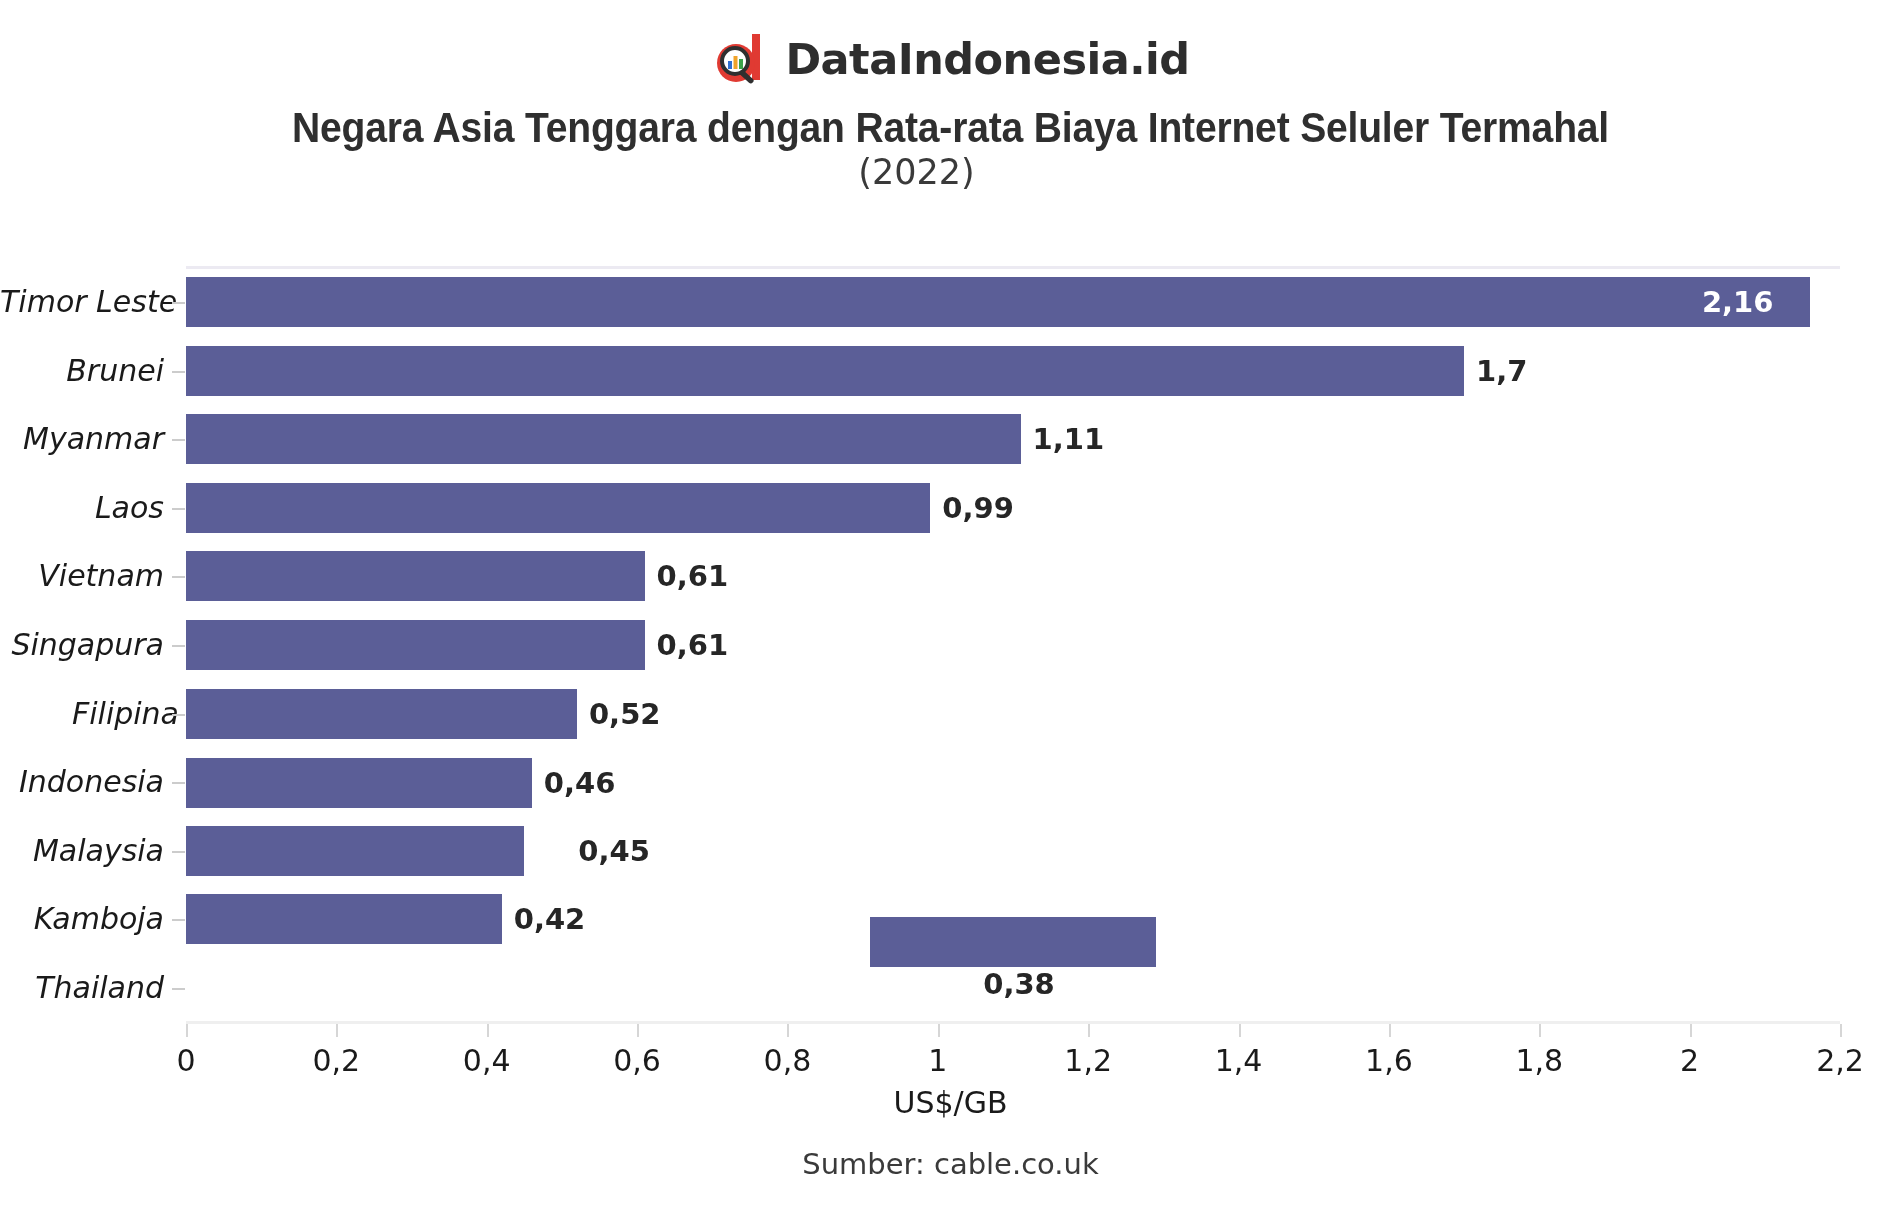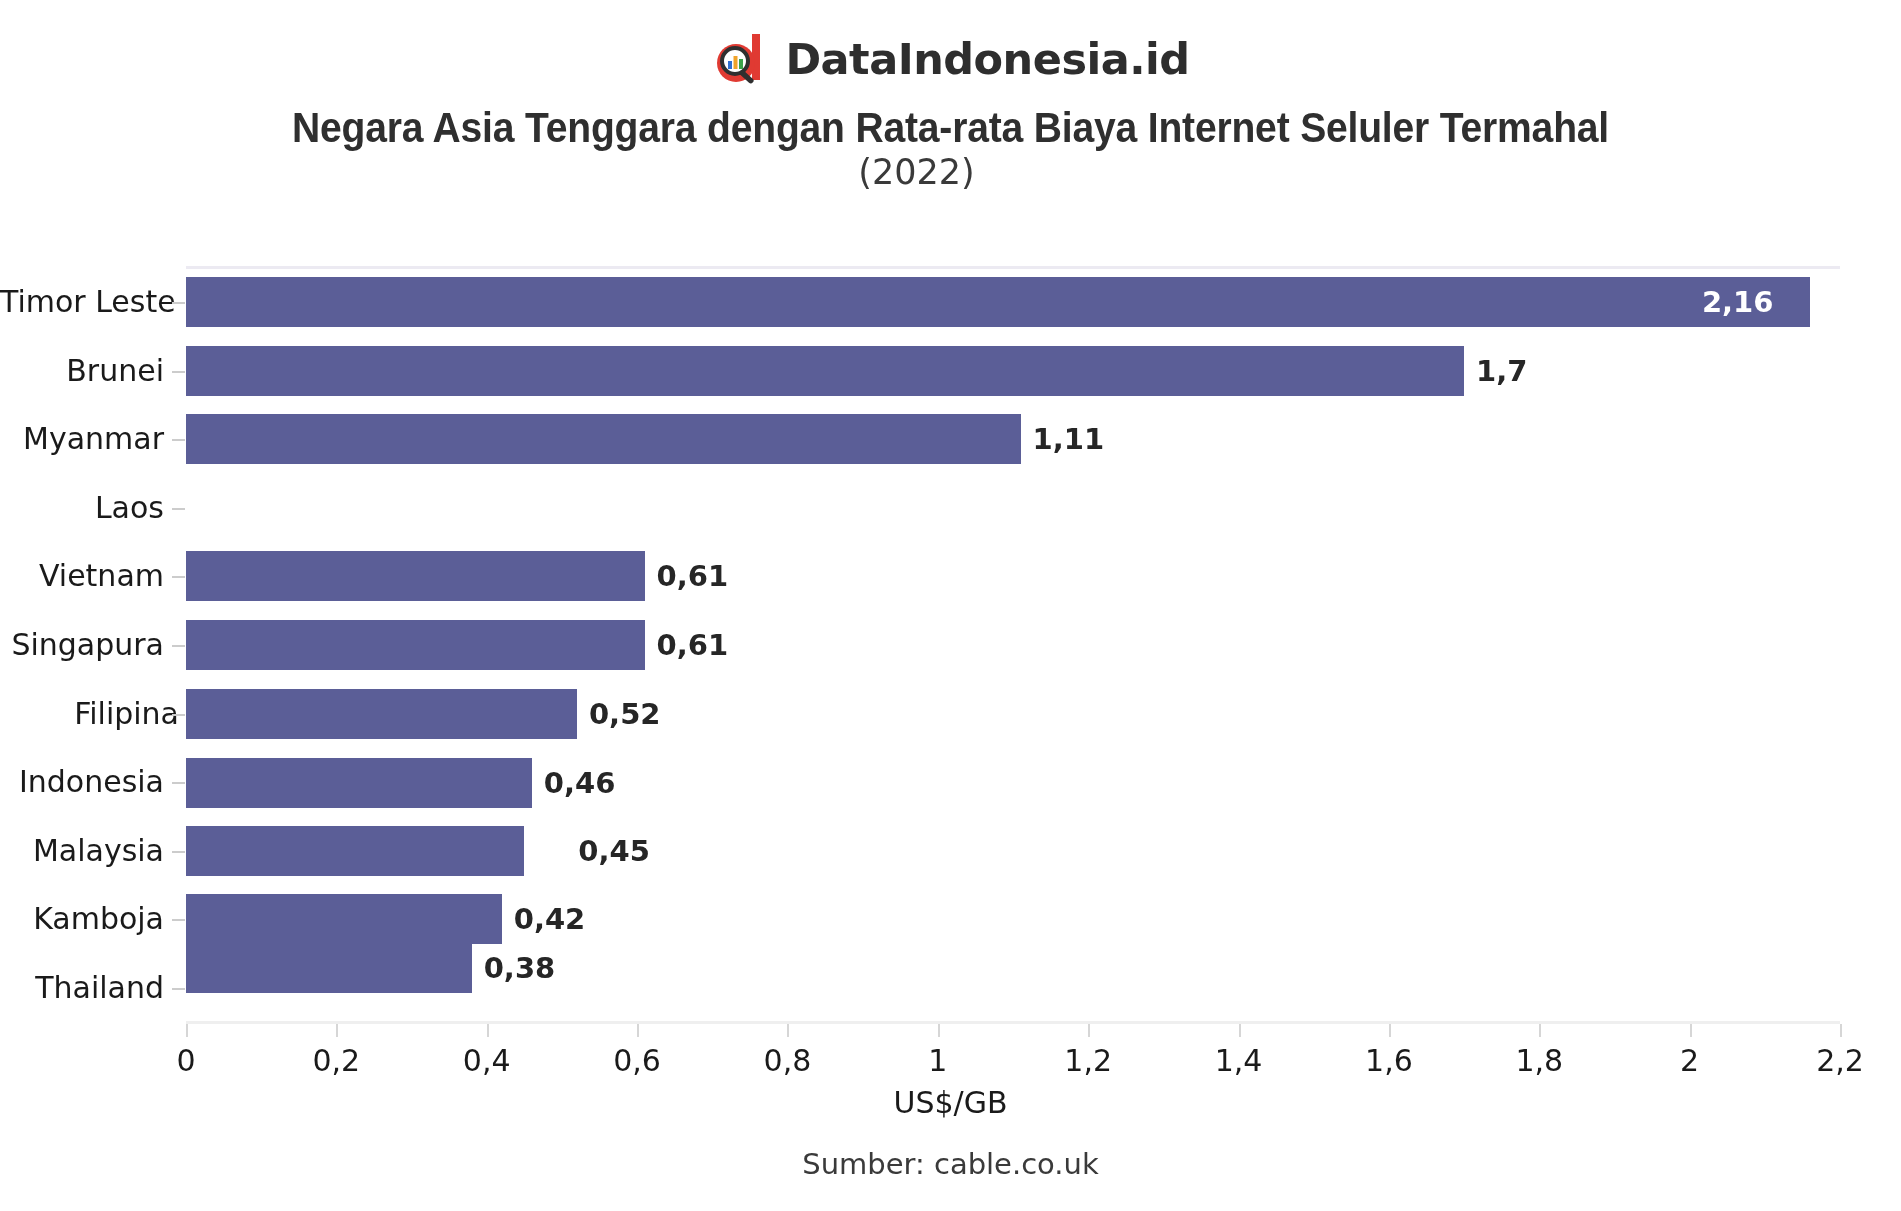--- a/index.html
+++ b/index.html
@@ -137,20 +137,21 @@
   }
   .ycat {
     position: absolute;
     left: 0;
     width: 164px;
     text-align: right;
     font-family: "DejaVu Sans", sans-serif;
     font-size: 30px;
     color: #1a1a1a;
     white-space: nowrap;
+    font-style: italic;
   }
   .ytick-mark {
     position: absolute;
     left: 172px;
     width: 13px;
     height: 2px;
     background: #cccccc;
   }
 
   
@@ -225,20 +226,24 @@
         <span class="bar-label-in" style="margin-left: -108px;">2,16</span>
       </div>
       <div class="bar-row" style="top: 68.5455px;">
         <div class="bar" style="width: 1278.09px; background: rgb(91, 94, 151);"></div>
         <span class="bar-label-out">1,7</span>
       </div>
       <div class="bar-row" style="top: 137.091px;">
         <div class="bar" style="width: 834.518px; background: rgb(91, 94, 151);"></div>
         <span class="bar-label-out">1,11</span>
       </div>
+      <div class="bar-row" style="top: 205.636px;">
+        <div class="bar" style="width: 744.3px; background: rgb(91, 94, 151);"></div>
+        <span class="bar-label-out">0,99</span>
+      </div>
       <div class="bar-row" style="top: 274.182px;">
         <div class="bar" style="width: 458.609px; background: rgb(91, 94, 151);"></div>
         <span class="bar-label-out">0,61</span>
       </div>
       <div class="bar-row" style="top: 342.727px;">
         <div class="bar" style="width: 458.609px; background: rgb(91, 94, 151);"></div>
         <span class="bar-label-out">0,61</span>
       </div>
       <div class="bar-row" style="top: 411.273px;">
         <div class="bar" style="width: 390.945px; background: rgb(91, 94, 151);"></div>
@@ -249,21 +254,21 @@
         <span class="bar-label-out">0,46</span>
       </div>
       <div class="bar-row" style="top: 548.364px; gap: 42px;">
         <div class="bar" style="width: 338.318px; background: rgb(91, 94, 151);"></div>
         <span class="bar-label-out">0,45</span>
       </div>
       <div class="bar-row" style="top: 616.909px;">
         <div class="bar" style="width: 315.764px; background: rgb(91, 94, 151);"></div>
         <span class="bar-label-out">0,42</span>
       </div>
-      <div class="bar-row" style="top: 666px;">
+      <div class="bar-row" style="top: 649px; flex-direction: column;">
         <div class="bar" style="width: 285.691px; background: rgb(91, 94, 151);"></div>
         <span class="bar-label-out">0,38</span>
       </div>
     </div>
   <div id="y-axis">
       <div class="ycat" style="top: 284.273px;">Timor Leste</div>
       <div class="ytick-mark" style="top: 302.273px;"></div>
       <div class="ycat" style="top: 352.818px;">Brunei</div>
       <div class="ytick-mark" style="top: 370.818px;"></div>
       <div class="ycat" style="top: 421.364px;">Myanmar</div>

